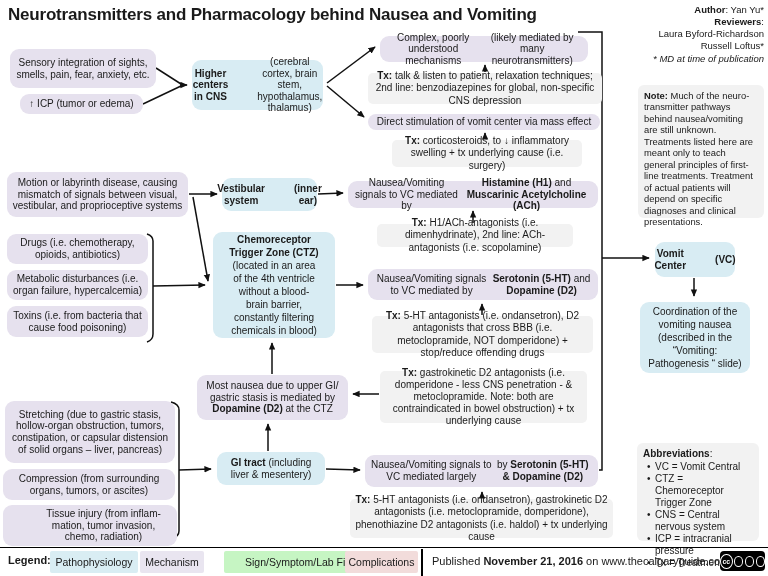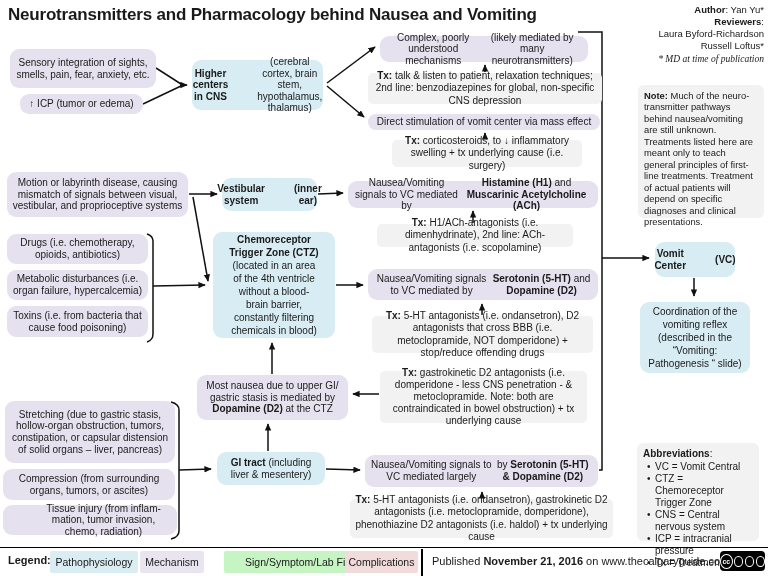--- a/index.html
+++ b/index.html
@@ -1,20 +1,20 @@
 <!DOCTYPE html>
 <html><head>
 <meta charset="utf-8">
 <style>
   html,body{margin:0;padding:0;background:#fff;}
   .canvas{position:relative;width:768px;height:576px;background:#ffffff;overflow:hidden;
           font-family:"Liberation Sans",sans-serif;color:#1a1a1a;}
   .title{position:absolute;left:8px;top:5px;font-size:17px;font-weight:bold;letter-spacing:-0.2px;white-space:nowrap;}
   .credits{position:absolute;right:4px;top:4px;width:160px;text-align:right;font-size:9.5px;line-height:1.28;}
-  .credits .foot{font-style:italic;font-family:Liberation Serif, serif;}
+  .credits .foot{font-style:italic;}
   .bx{position:absolute;border-radius:9px;display:flex;flex-direction:row;align-items:center;
       justify-content:center;text-align:center;box-sizing:border-box;padding:2px 5px;
       font-size:10px;line-height:1.16;}
   .lav{background:#e6e1ee;}
   .blu{background:#d8ecf3;gap:29px;}
   .gry{background:#f2f2f2;border-radius:5px;font-size:10px;line-height:1.22;}
   .b{font-weight:bold;}
   .wrap{display:block;}
   .sidebox{position:absolute;background:#f2f2f2;border-radius:6px;box-sizing:border-box;
            text-align:left;padding:5px 6px;}
@@ -164,42 +164,42 @@
   <div class="bx gry" style="left:380px;top:371px;width:207px;height:52px;">
     <span class="wrap"><span class="b">Tx:</span><span> gastrokinetic D2 antagonists (i.e. domperidone - less CNS penetration - &amp; metoclopramide. Note: both are contraindicated in bowel obstruction) + tx underlying cause</span></span>
   </div>
 
   <div class="bx lav" style="left:5px;top:401px;width:170px;height:62px;">
       <span>Stretching  (due to gastric stasis, hollow-organ obstruction, tumors, constipation, or capsular distension of solid organs – liver, pancreas)</span>
     </div>
   <div class="bx lav" style="left:3px;top:469px;width:172px;height:31px;">
       <span>Compression (from surrounding organs, tumors, or ascites)</span>
     </div>
-  <div class="bx lav" style="left:3px;top:505px;width:174px;height:30px;padding-left:32px;">
+  <div class="bx lav" style="left:3px;top:505px;width:174px;height:41px;padding-left:32px;">
       <span>Tissue injury (from inflam-mation, tumor invasion, chemo, radiation)</span>
     </div>
 
   <div class="bx blu" style="left:217px;top:452px;width:108px;height:33px;">
     <span class="wrap"><span class="b">GI tract</span><span> (including liver &amp; mesentery)</span></span>
   </div>
 
   <div class="bx lav" style="left:365px;top:455px;width:233px;height:32px;">
     <span>Nausea/Vomiting signals to VC mediated largely</span>
     <span><span>by </span><span class="b">Serotonin (5-HT) &amp; Dopamine (D2)</span></span>
   </div>
   <div class="bx gry" style="left:350px;top:499px;width:263px;height:39px;">
     <span class="wrap"><span class="b">Tx:</span><span> 5-HT antagonists (i.e. ondansetron), gastrokinetic D2 antagonists (i.e. metoclopramide, domperidone), phenothiazine D2 antagonists (i.e. haldol) + tx underlying cause</span></span>
   </div>
 
   <div class="bx blu" style="left:655px;top:242px;width:80px;height:35px;">
     <span class="b">Vomit Center</span>
       <span class="b">(VC)</span>
   </div>
   <div class="bx blu" style="left:640px;top:302px;width:110px;height:71px;">
-    <span style="line-height:1.3;">Coordination of the vomiting reflex (described in the “Vomiting: Pathogenesis “ slide)</span>
+    <span style="line-height:1.3;">Coordination of the vomiting nausea (described in the “Vomiting: Pathogenesis “ slide)</span>
   </div>
 
   <div class="sidebox abbr">
     <span class="b">Abbreviations</span><span>:</span>
     <ul>
       <li>VC = Vomit Central</li>
       <li>CTZ = Chemoreceptor Trigger Zone</li>
       <li>CNS = Central nervous system</li>
       <li>ICP = intracranial pressure</li>
       <li>Tx = Treatment</li>

